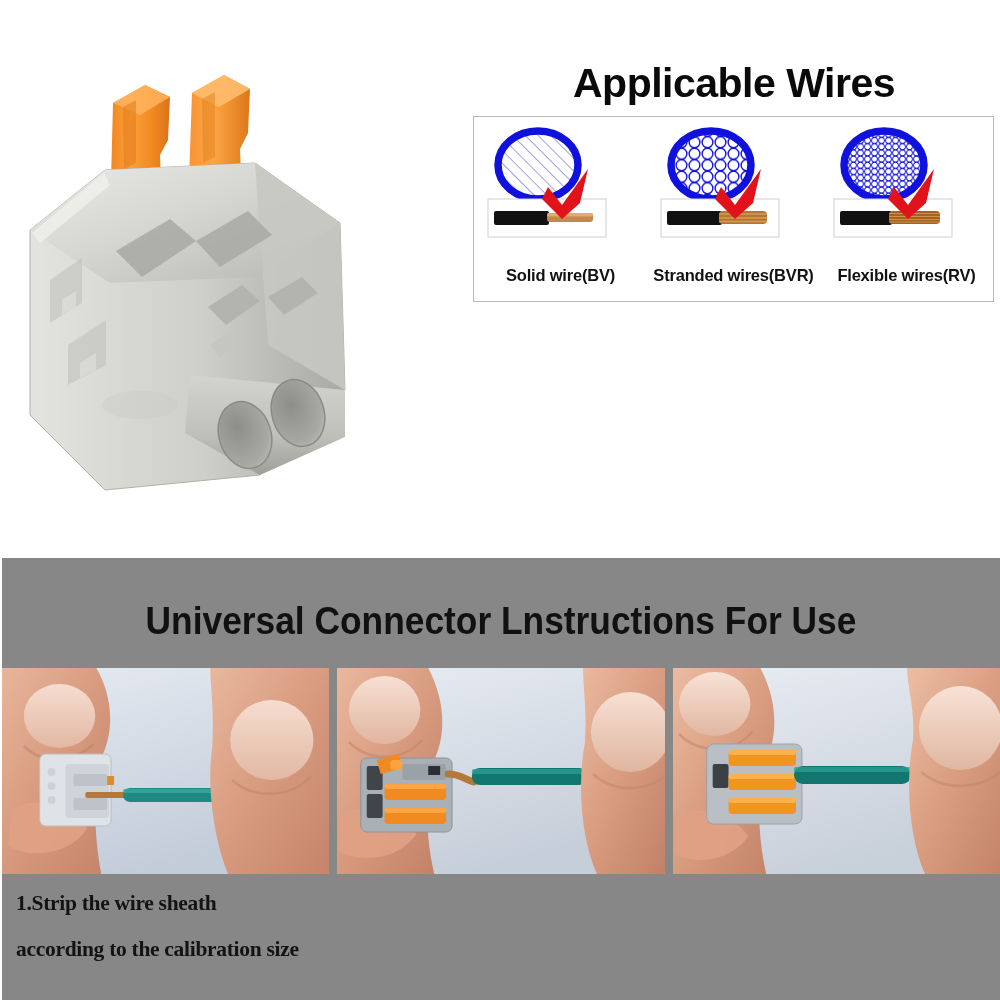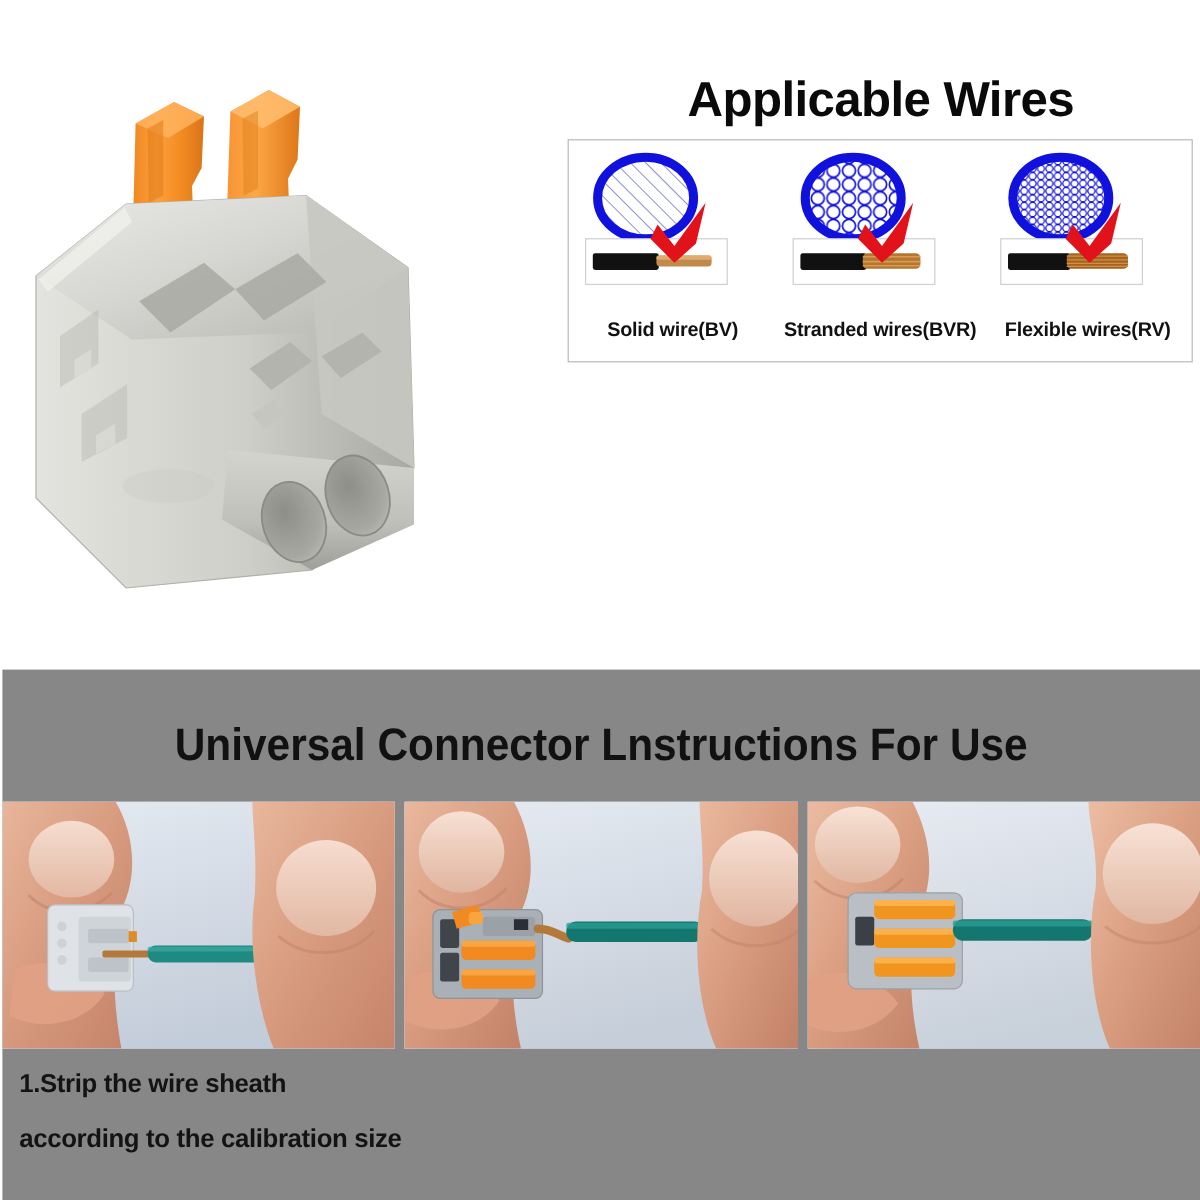--- a/index.html
+++ b/index.html
@@ -48,21 +48,21 @@
   .bottom-title {
     position:absolute; left:0; top:42px; width:998px;
     text-align:center; font-size:38px; font-weight:700; color:#111;
     letter-spacing:0px; white-space:nowrap;
     transform: scaleX(0.93); transform-origin: center;
   }
   .steps-row { position:absolute; left:0; top:110px; width:998px; height:206px; display:flex; gap:8px; }
   .step-photo { flex:1 1 0; position:relative; overflow:hidden; background:#cfd6e0; }
   .step-photo svg { display:block; width:100%; height:100%; }
 
-  .captions-row { position:absolute; left:0; top:322px; width:998px; height:110px; display:flex; gap:8px; }
+  .captions-row { position:absolute; left:0; top:322px; width:998px; height:110px; display:flex; gap:8px;font-family:Liberation Serif, serif; }
   .caption-cell { flex:1 1 0; position:relative; padding-left:14px; box-sizing:border-box; }
   .caption-line {
     display:block; font-size:21.5px; font-weight:700; color:#131313;
     line-height:46px; white-space:nowrap; letter-spacing:-0.3px;
   }
 </style>
 </head>
 <body>
 
 <div id="page">

